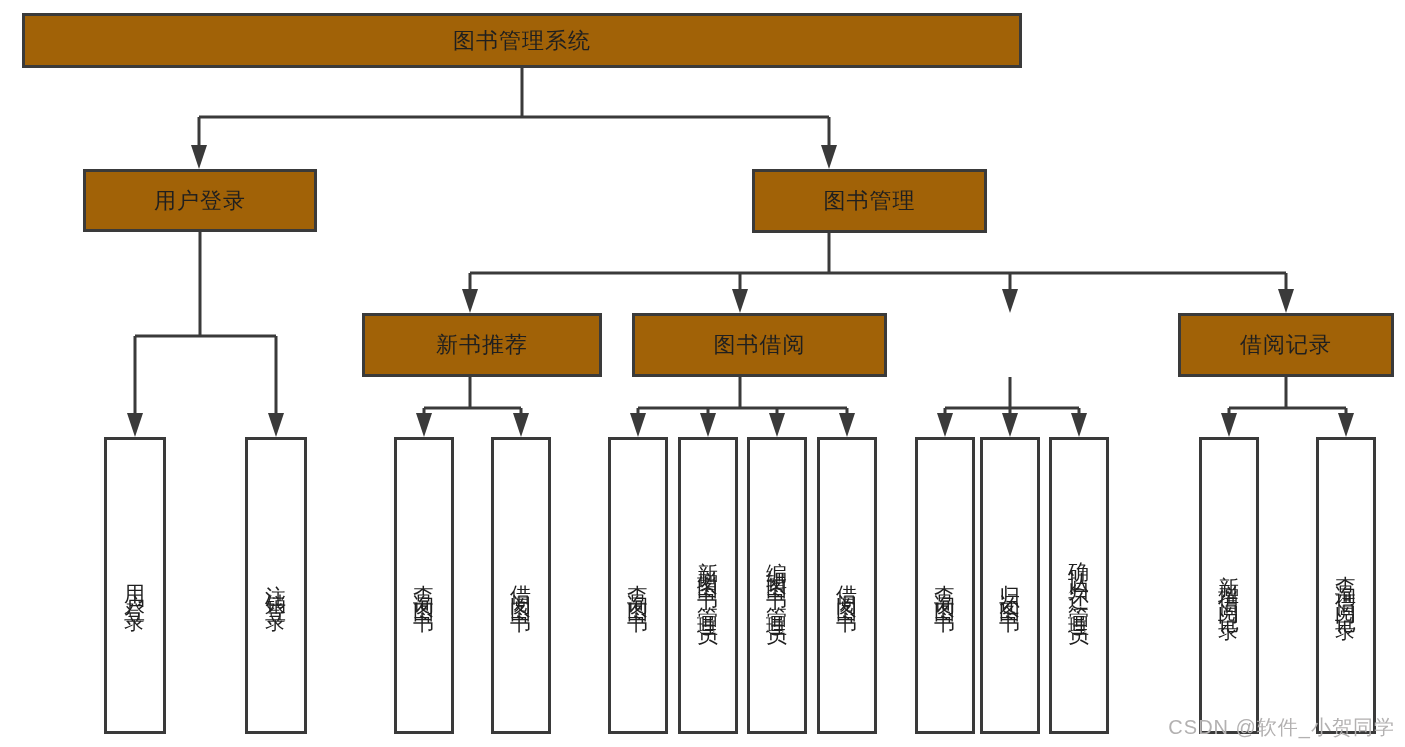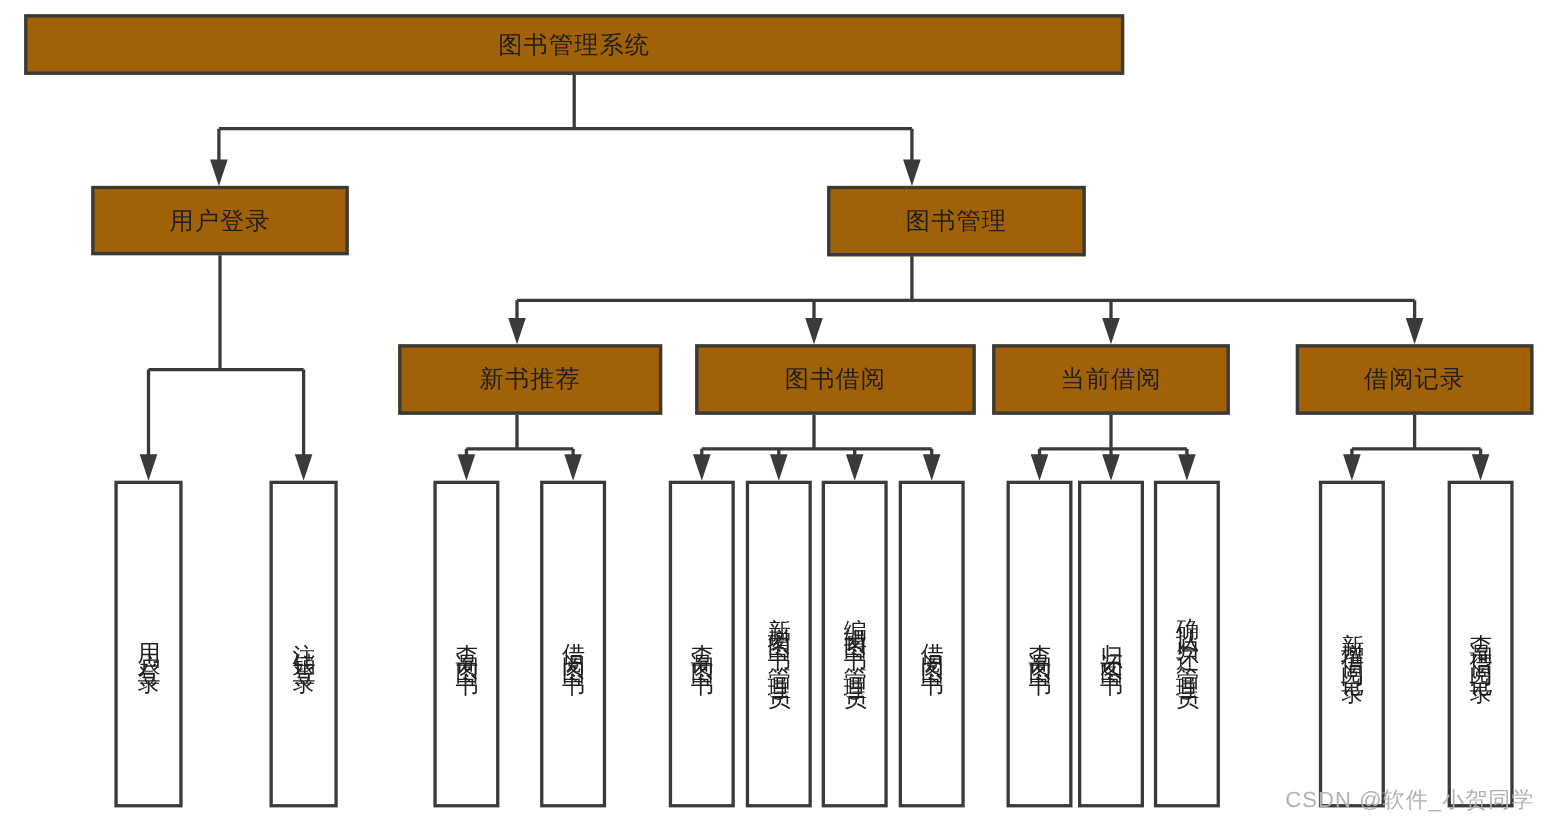--- a/index.html
+++ b/index.html
@@ -114,23 +114,20 @@
   <div class="node" style="left:712px; top:169px; width:235px; height:64px;margin-left:40px;">
     <span>图书管理</span>
   </div>
 
   <div class="node" style="left:362px; top:313px; width:240px; height:64px;">
     <span>新书推荐</span>
   </div>
   <div class="node" style="left:632px; top:313px; width:255px; height:64px;">
     <span>图书借阅</span>
   </div>
-  <div class="node" style="left:902px; top:313px; width:216px; height:64px;">
-    <span>当前借阅</span>
-  </div>
   <div class="node" style="left:1178px; top:313px; width:216px; height:64px;">
     <span>借阅记录</span>
   </div>
 
   <div class="leaf" style="left:104px; width:62px;">
     <span class="vtext">用户登录</span>
   </div>
   <div class="leaf" style="left:245px; width:62px;">
     <span class="vtext">注销登录</span>
   </div>

